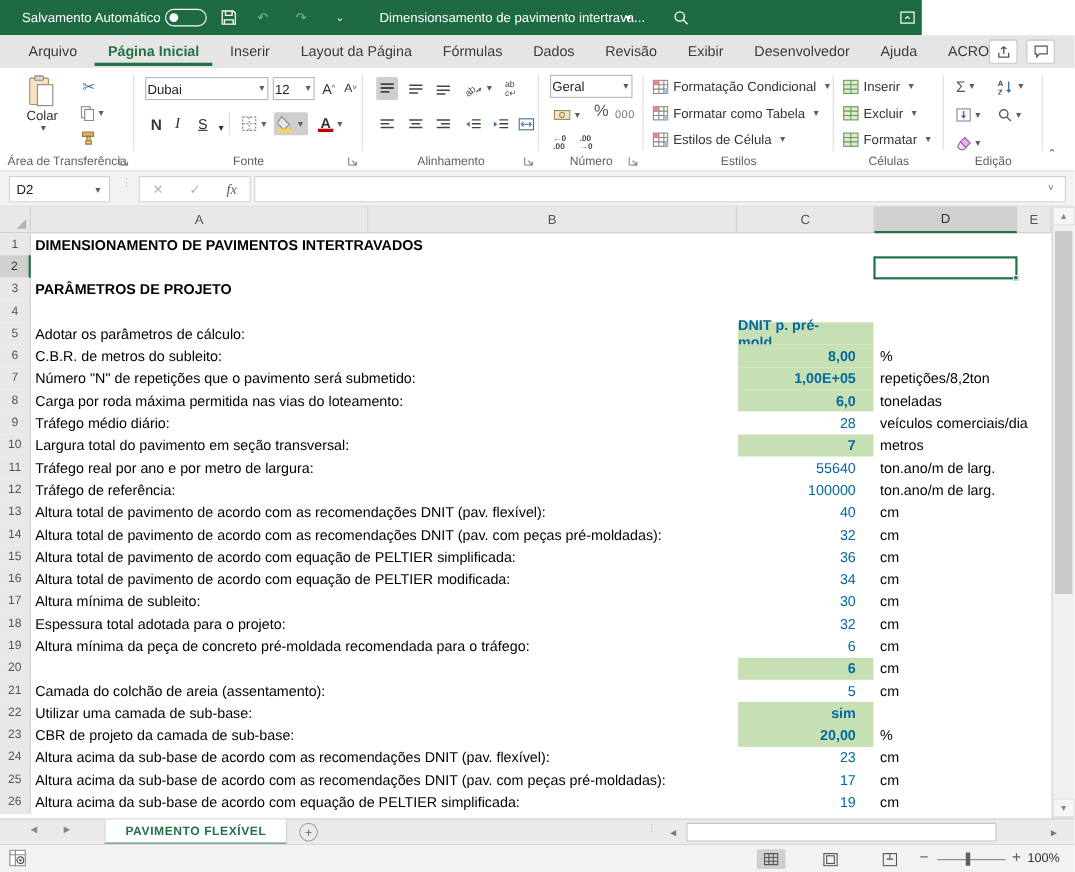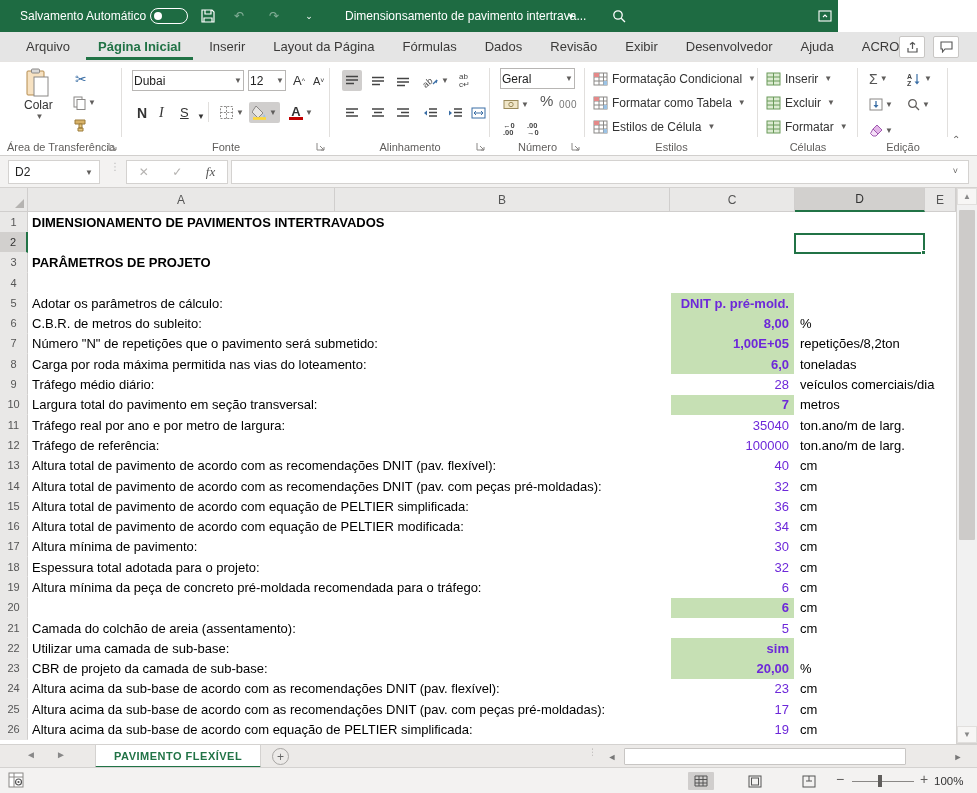--- a/index.html
+++ b/index.html
@@ -58,21 +58,21 @@
   #colhdr{display:flex;height:24px;font-size:12px;color:#555}
   .hc{border-right:1px solid #d0cecd;border-bottom:1px solid #d0cecd;background:#e9e8e7;display:flex;align-items:center;justify-content:center}
   .hc.selhdr{background:#d2d0ce;border-bottom:2px solid var(--accent);color:#333}
   #corner{width:28px;background:#e9e8e7;border-right:1px solid #d0cecd;border-bottom:1px solid #d0cecd;position:relative}
   #corner:after{content:"";position:absolute;right:3px;bottom:3px;border-left:9px solid transparent;border-bottom:9px solid #b5b3b1}
   .row{height:20.3px;position:relative;font-size:13px}
   .rn{position:absolute;left:0;top:0;width:28px;height:100%;background:#e9e8e7;border-right:1px solid #d0cecd;border-bottom:1px solid #e9e8e7;display:flex;align-items:center;justify-content:center;font-size:11px;color:#555}
   .rn.sel{background:#d2d0ce;border-right:2px solid var(--accent);color:#333}
   .lab{position:absolute;left:32px;top:0;height:100%;display:flex;align-items:center;white-space:nowrap;color:#000}
   .lab.b{font-weight:bold}
-  .val{position:absolute;left:671px;top:0;width:123px;height:100%;display:flex;align-items:center;justify-content:flex-end;padding-right:5px;color:#6d28d9}
+  .val{position:absolute;left:671px;top:0;width:123px;height:100%;display:flex;align-items:center;justify-content:flex-end;padding-right:16px;color:#0369a1}
   .val.green{background:var(--cellfill)}
   .val.b{font-weight:bold}
   .unit{position:absolute;left:800px;top:0;height:100%;display:flex;align-items:center;white-space:nowrap;color:#000}
   #selbox{position:absolute;left:794px;top:44.5px;width:131px;height:21px;border:2px solid var(--accent);background:transparent}
   #selbox .handle{position:absolute;right:-3px;bottom:-3px;width:5px;height:5px;background:var(--accent);border:1px solid #fff}
 
   
   #vscroll{position:absolute;left:956px;top:188px;width:21px;height:556px;background:#f1f1f1;border-left:1px solid var(--line);border-bottom:1px solid var(--line)}
   #vscroll .arr{height:17px;display:flex;align-items:center;justify-content:center;color:#888;font-size:8px;border:1px solid #e1dfdd;background:#f7f6f5}
   #vscroll .thumb{position:absolute;left:2px;right:2px;top:22px;height:330px;background:#cdcbc9;border-radius:1px}
@@ -575,21 +575,21 @@
       <div class="row">
         <div class="rn">10</div>
         <div class="lab">Largura total do pavimento em seção transversal:</div>
         <div class="val green b">7</div>
         <div class="unit">metros</div>
       </div>
 
       <div class="row">
         <div class="rn">11</div>
         <div class="lab">Tráfego real por ano e por metro de largura:</div>
-        <div class="val">35040</div>
+        <div class="val">55640</div>
         <div class="unit">ton.ano/m de larg.</div>
       </div>
 
       <div class="row">
         <div class="rn">12</div>
         <div class="lab">Tráfego de referência:</div>
         <div class="val">100000</div>
         <div class="unit">ton.ano/m de larg.</div>
       </div>
 
@@ -616,21 +616,21 @@
 
       <div class="row">
         <div class="rn">16</div>
         <div class="lab">Altura total de pavimento de acordo com equação de PELTIER modificada:</div>
         <div class="val">34</div>
         <div class="unit">cm</div>
       </div>
 
       <div class="row">
         <div class="rn">17</div>
-        <div class="lab">Altura mínima de pavimento:</div>
+        <div class="lab">Altura mínima de subleito:</div>
         <div class="val">30</div>
         <div class="unit">cm</div>
       </div>
 
       <div class="row">
         <div class="rn">18</div>
         <div class="lab">Espessura total adotada para o projeto:</div>
         <div class="val">32</div>
         <div class="unit">cm</div>
       </div>

